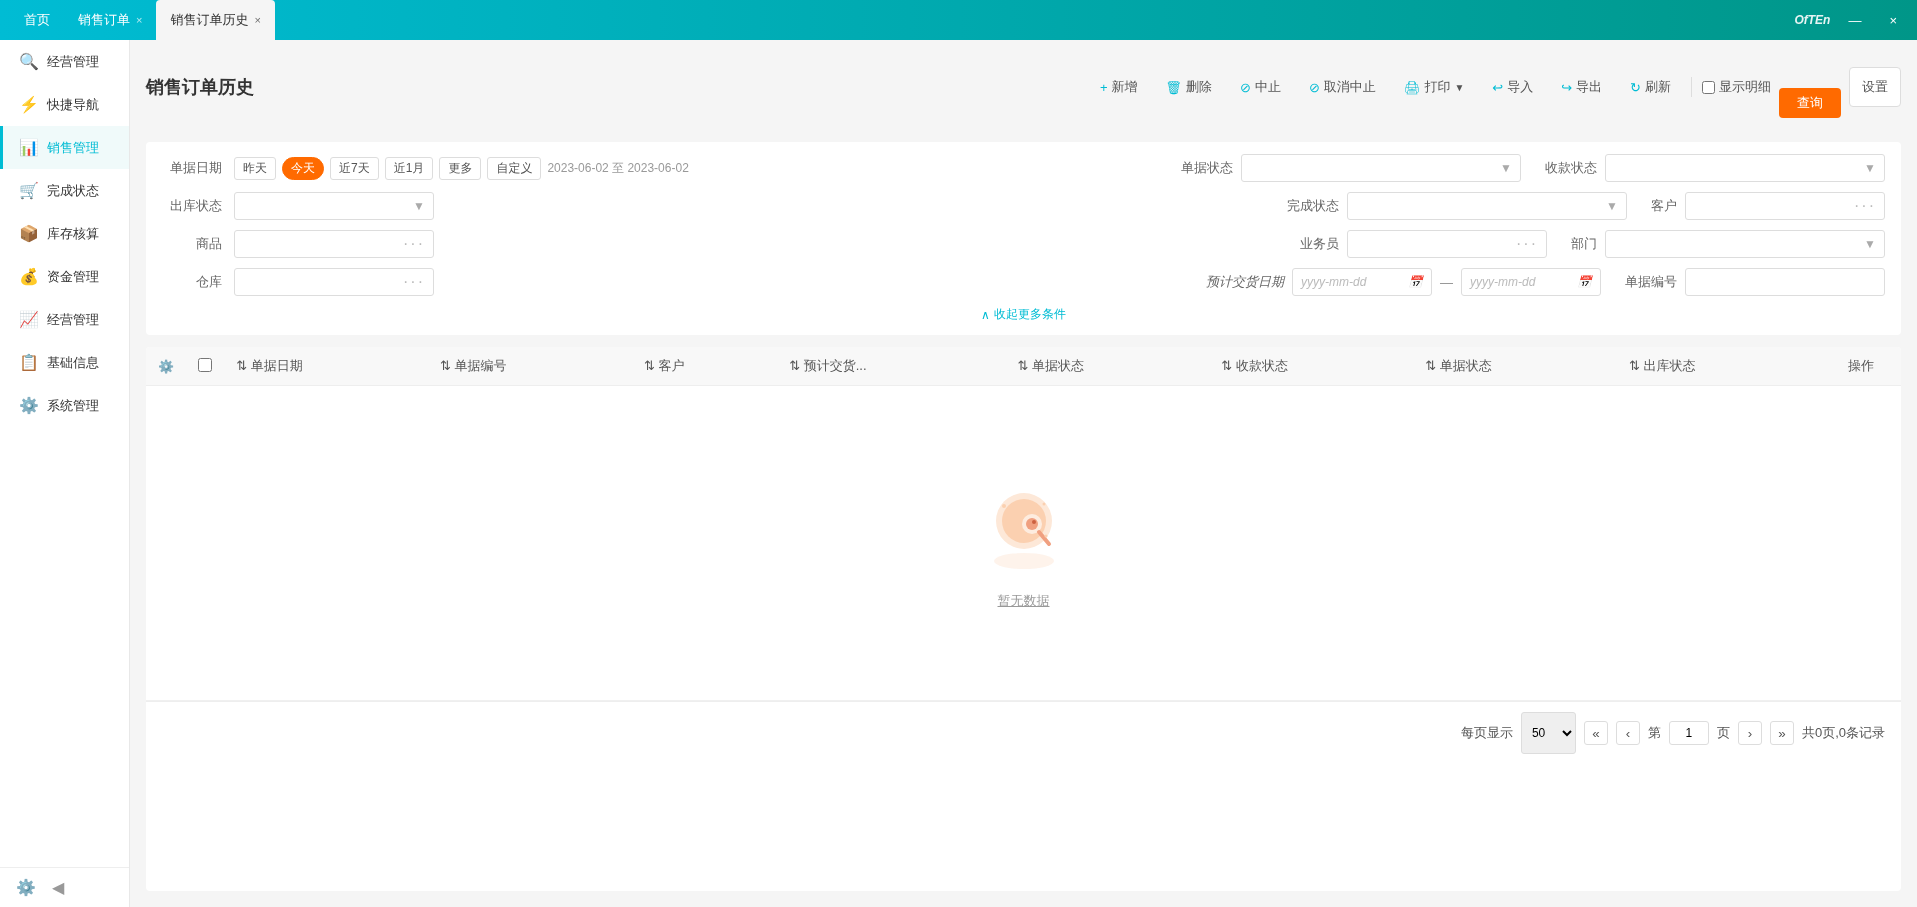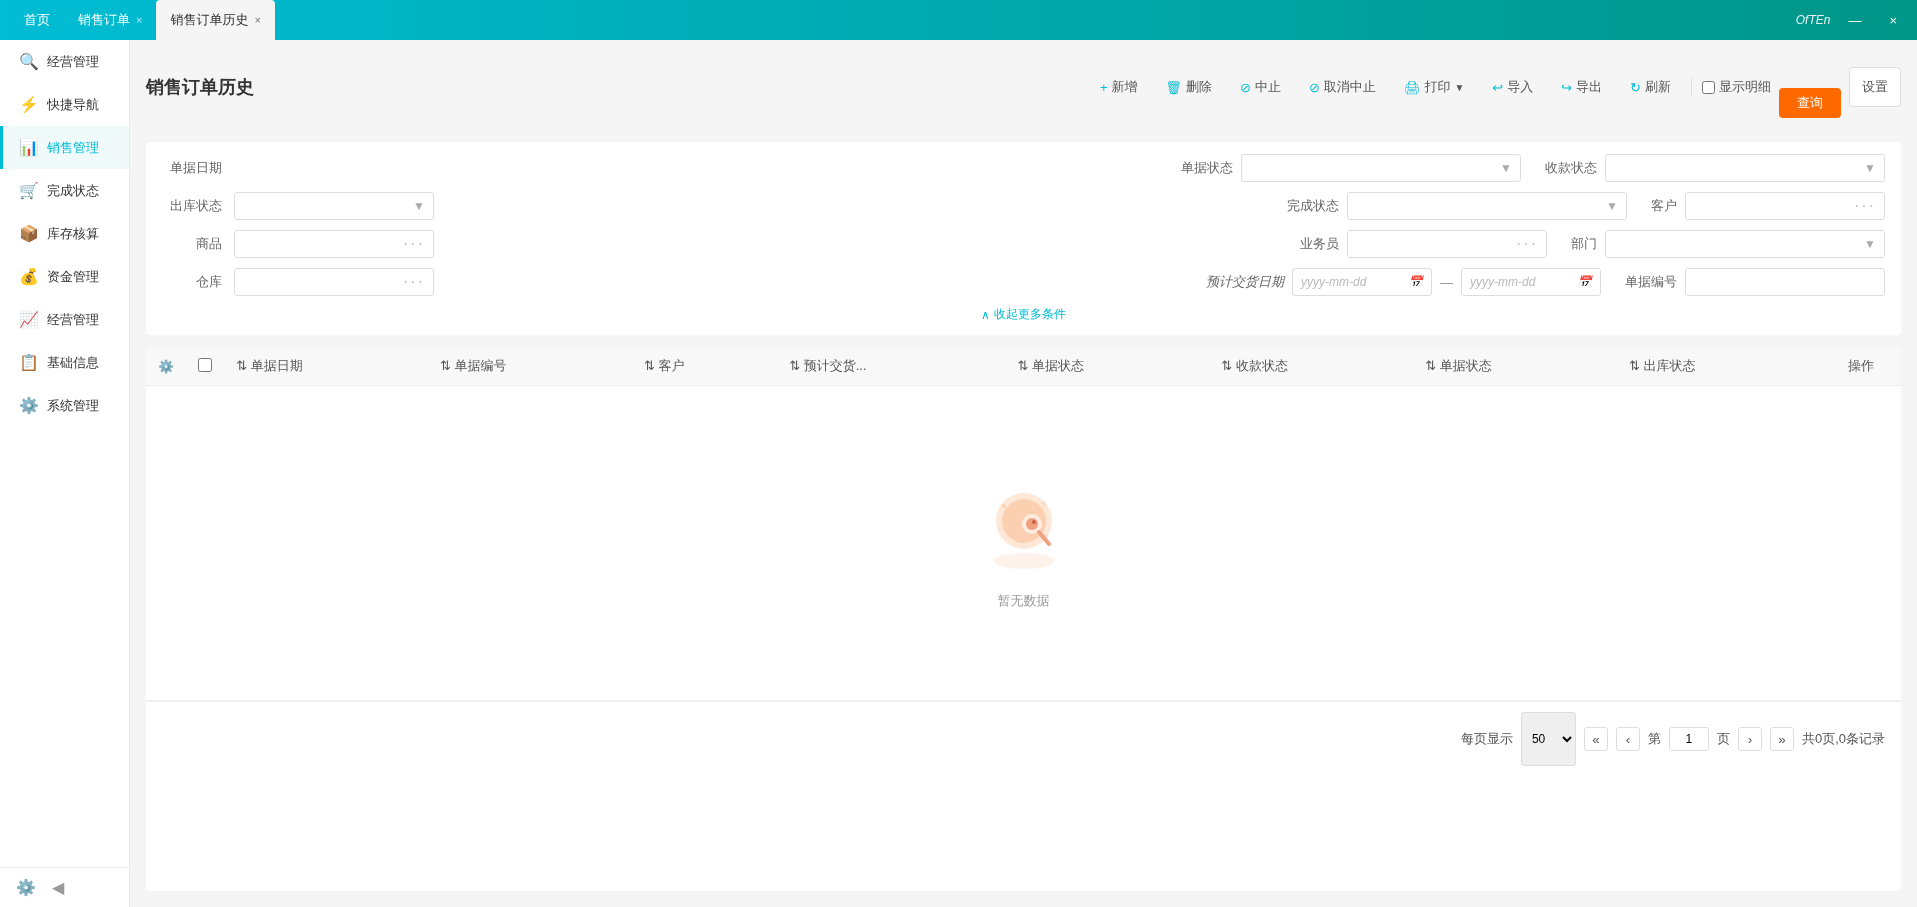--- a/index.html
+++ b/index.html
@@ -37,21 +37,21 @@
     }
     .top-right {
       margin-left: auto;
       display: flex;
       align-items: center;
       gap: 8px;
       font-size: 12px;
     }
     .brand-text {
       font-style: italic;
-      font-weight: normal;
+      font-weight: bold;
       color: #fff;
       opacity: 0.9;
     }
 
     
     .main-layout {
       display: flex;
       flex: 1;
       overflow: hidden;
     }
@@ -275,20 +275,21 @@
 
     
     .empty-state {
       display: flex;
       flex-direction: column;
       align-items: center;
       justify-content: center;
       padding: 80px 0;
       color: #999;
       font-size: 13px;
+      text-decoration: underline;
     }
     .empty-icon {
       width: 100px;
       height: 100px;
       margin-bottom: 16px;
     }
 
     
     .pagination {
       display: flex;
@@ -297,21 +298,21 @@
       padding: 10px 16px;
       background: white;
       border-top: 1px solid #eee;
       font-size: 13px;
       color: #555;
       gap: 8px;
     }
     .page-select {
       border: 1px solid #ddd;
       border-radius: 3px;
-      padding: 18px 6px;
+      padding: 12px 6px;
       font-size: 12px;
     }
     .page-nav {
       width: 24px;
       height: 24px;
       display: flex;
       align-items: center;
       justify-content: center;
       border: 1px solid #ddd;
       border-radius: 3px;
@@ -442,20 +443,29 @@
         </label>
         <button class="btn-primary">查询</button>
         <button class="btn-secondary">设置</button>
       </div>
     </div>
 
     <div class="filter-panel">
 
       <div class="filter-row">
         <span class="filter-label">单据日期</span>
+        <div class="filter-value">
+          <button class="date-btn">昨天</button>
+          <button class="date-btn active-date">今天</button>
+          <button class="date-btn">近7天</button>
+          <button class="date-btn">近1月</button>
+          <button class="date-btn">更多</button>
+          <button class="date-btn">自定义</button>
+          <span class="date-range">2023-06-02 至 2023-06-02</span>
+        </div>
         <div style="margin-left:auto;display:flex;align-items:center;gap:24px;">
           <div style="display:flex;align-items:center;gap:8px;">
             <span class="filter-label" style="width:auto;">单据状态</span>
             <div class="filter-select filter-select-wide">
               <span></span>
               <span style="color:#aaa;">▼</span>
             </div>
           </div>
           <div style="display:flex;align-items:center;gap:8px;">
             <span class="filter-label" style="width:auto;">收款状态</span>

